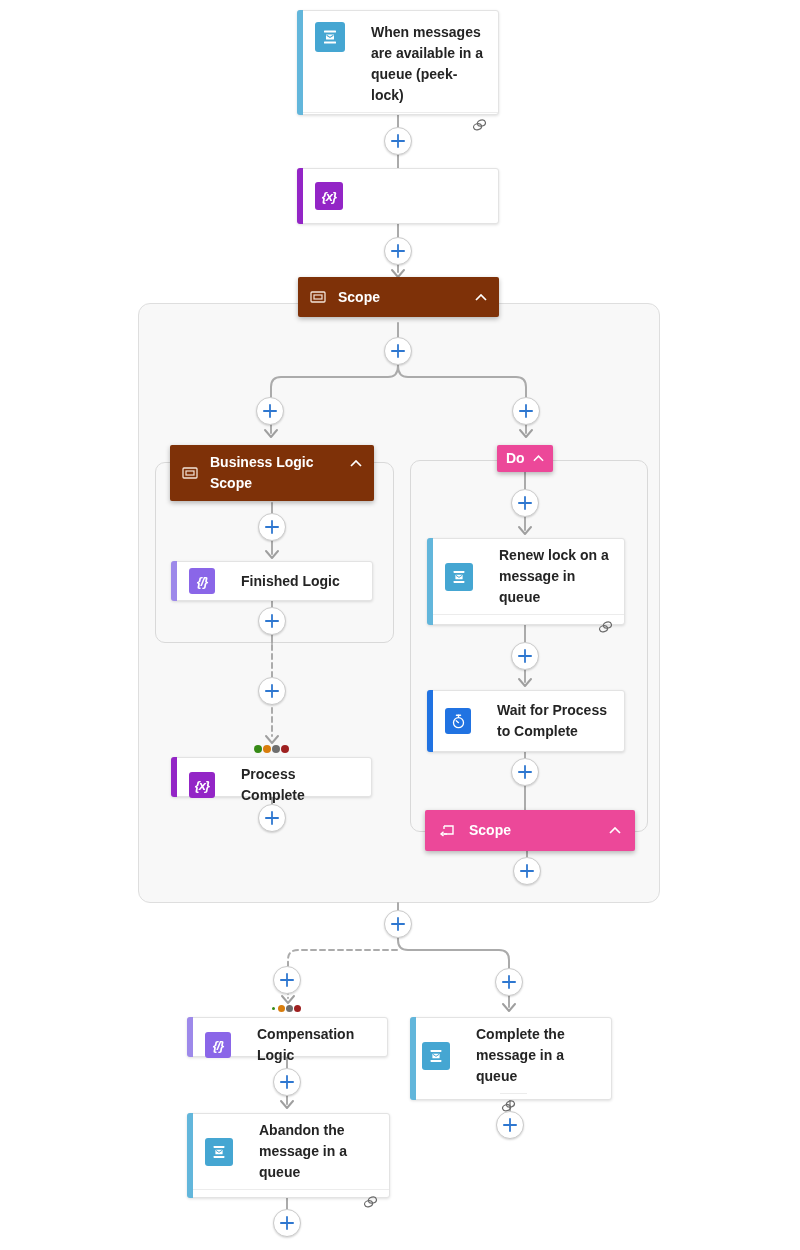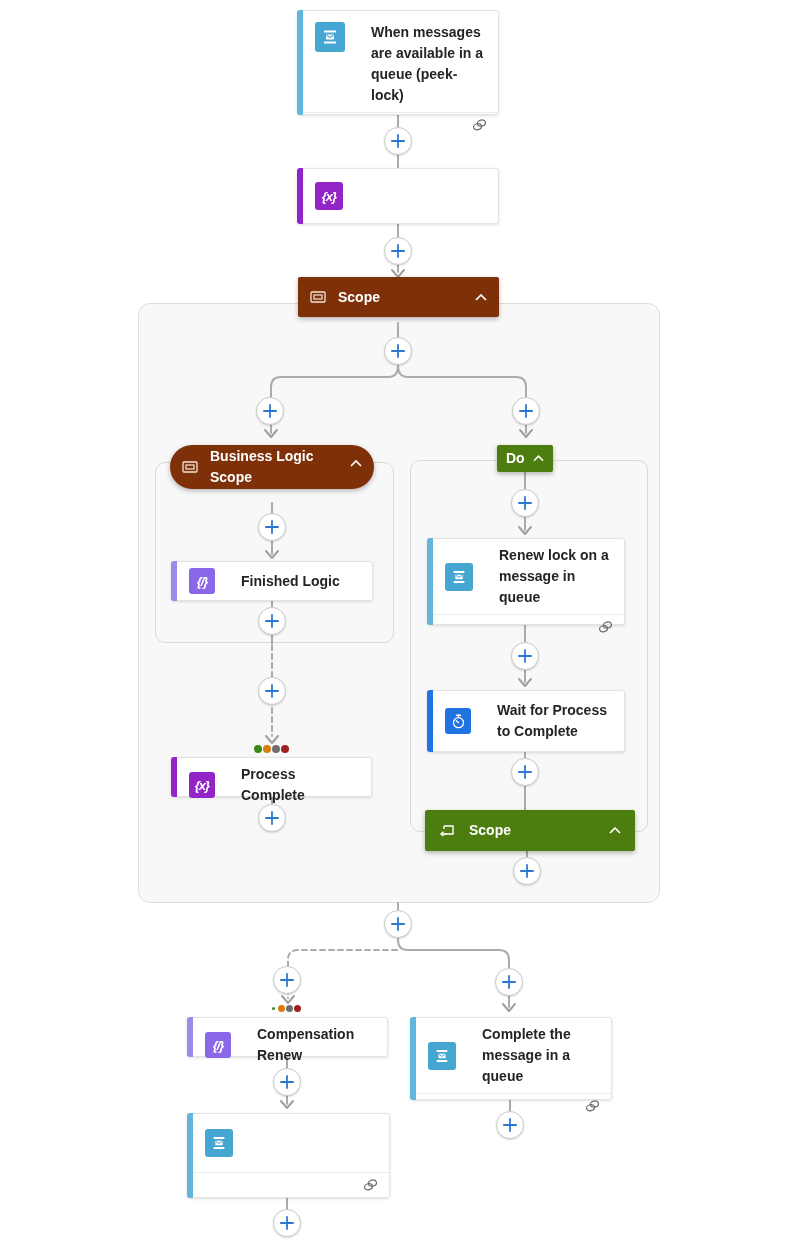--- a/index.html
+++ b/index.html
@@ -29,21 +29,21 @@
   .glyph-text{font-size:13px;font-weight:700;font-style:italic;letter-spacing:-1px;}
   .title{font-size:14px;font-weight:600;line-height:21px;color:#242424;}
   .card-footer{border-top:1px solid #ececec;height:24px;flex:none;display:flex;align-items:center;
                justify-content:flex-end;padding-right:10px;margin-left:5px;}
 
   
   .hdr{position:absolute;z-index:5;border-radius:2px;display:flex;align-items:center;color:#fff;
        box-shadow:0 2px 5px rgba(0,0,0,.28);box-sizing:border-box;cursor:pointer;}
   .hdr .title{color:#fff;}
   .brown{background:#7e3108;}
-  .steel{background:#4d7c0f;}
+  .steel{background:#ec4899;}
   .chevron{flex:none;}
 
   
   .plus{position:absolute;z-index:6;width:28px;height:28px;border-radius:50%;background:#fff;
         border:1px solid #cbcbcb;box-shadow:0 1px 2px rgba(0,0,0,.16);display:flex;align-items:center;
         justify-content:center;padding:0;cursor:pointer;}
 
   
   .dots{position:absolute;z-index:6;display:flex;align-items:center;gap:1px;}
   .dot{border-radius:50%;flex:none;}
@@ -134,21 +134,21 @@
     <svg class="chevron" width="16" height="12" viewBox="0 0 16 12">
         <rect x="1" y="1" width="14" height="10" rx="1" fill="none" stroke="#f3e3d8" stroke-width="1.3"></rect>
         <rect x="4" y="4" width="8" height="4" fill="none" stroke="#f3e3d8" stroke-width="1.2"></rect>
       </svg>
     <span class="title" style="flex:1;">Scope</span>
     <svg class="chevron" width="12" height="7" viewBox="0 0 12 7">
         <polyline points="1,6 6,1 11,6" fill="none" stroke="#fff" stroke-width="1.7"></polyline>
       </svg>
   </div>
 
-  <div class="hdr brown" style="left:170px;top:445px;width:204px;height:44px;padding:0 12px;gap:12px;align-items:center;border-radius:29px;">
+  <div class="hdr brown" style="left:170px;top:445px;width:204px;height:56px;padding:0 12px;gap:12px;align-items:center;">
     <svg class="chevron" width="16" height="12" viewBox="0 0 16 12">
         <rect x="1" y="1" width="14" height="10" rx="1" fill="none" stroke="#f3e3d8" stroke-width="1.3"></rect>
         <rect x="4" y="4" width="8" height="4" fill="none" stroke="#f3e3d8" stroke-width="1.2"></rect>
       </svg>
     <span class="title" style="flex:1;width:110px;">Business Logic Scope</span>
     <svg class="chevron" width="12" height="7" viewBox="0 0 12 7" style="align-self:flex-start;margin-top:15px;">
         <polyline points="1,6 6,1 11,6" fill="none" stroke="#fff" stroke-width="1.7"></polyline>
       </svg>
   </div>
 
@@ -245,49 +245,50 @@
     <span class="dot skipped" style="width:7px;height:7px;"></span>
     <span class="dot failed" style="width:7px;height:7px;"></span>
   </div>
 
   <div class="card" style="left:187px;top:1017px;width:201px;height:40px;">
     <span class="accent" style="background:#9d89ea;"></span>
     <div class="card-main">
       <span class="icon-box code-icon small">
         <span class="glyph-text">{/}</span>
       </span>
-      <span class="title">Compensation Renew</span>
+      <span class="title">Compensation Logic</span>
     </div>
   </div>
 
   <div class="card" style="left:187px;top:1113px;width:203px;height:85px;">
     <span class="accent" style="background:#62b6db;"></span>
     <div class="card-main">
       <span class="icon-box sb-icon">
         <svg width="18" height="18" viewBox="0 0 20 20">
             <g fill="#fff">
               <rect x="4" y="3.4" width="12" height="2.2" rx="0.5"></rect>
               <rect x="4" y="14.4" width="12" height="2.2" rx="0.5"></rect>
               <rect x="6" y="7.4" width="8" height="5.2" rx="0.5"></rect>
             </g>
             <polyline points="6.6,8.2 10,10.4 13.4,8.2" fill="none" stroke="#45a6d2" stroke-width="1.1"></polyline>
           </svg>
       </span>
+      <span class="title" style="width:152px;">Abandon the message in a queue</span>
     </div>
     <div class="card-footer">
       <svg width="17" height="14" viewBox="0 0 17 14">
           <g fill="none" stroke="#6b6b6b" stroke-width="1.2" transform="rotate(-14 8 7)">
             <ellipse cx="6.2" cy="8.3" rx="4.1" ry="3"></ellipse>
             <ellipse cx="10.8" cy="5.7" rx="4.1" ry="3"></ellipse>
           </g>
         </svg>
     </div>
   </div>
 
-  <div class="card" style="left:410px;top:1017px;width:202px;height:83px;">
+  <div class="card" style="left:410px;top:1017px;width:202px;height:83px;align-items:center;">
     <span class="accent" style="background:#62b6db;"></span>
     <div class="card-main">
       <span class="icon-box sb-icon">
         <svg width="18" height="18" viewBox="0 0 20 20">
             <g fill="#fff">
               <rect x="4" y="3.4" width="12" height="2.2" rx="0.5"></rect>
               <rect x="4" y="14.4" width="12" height="2.2" rx="0.5"></rect>
               <rect x="6" y="7.4" width="8" height="5.2" rx="0.5"></rect>
             </g>
             <polyline points="6.6,8.2 10,10.4 13.4,8.2" fill="none" stroke="#45a6d2" stroke-width="1.1"></polyline>

